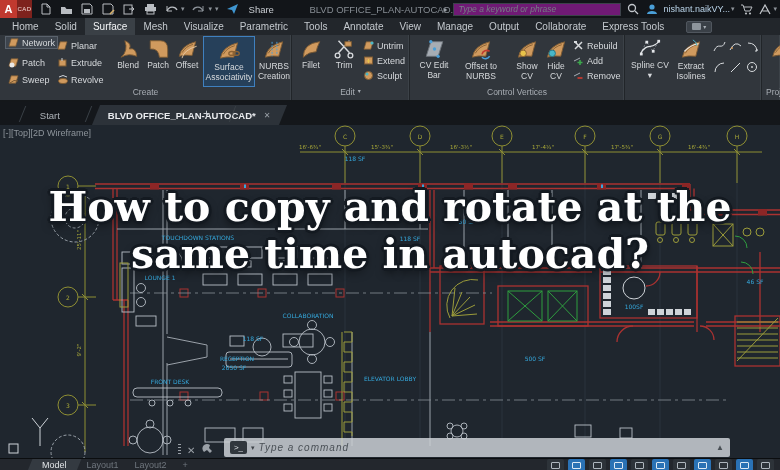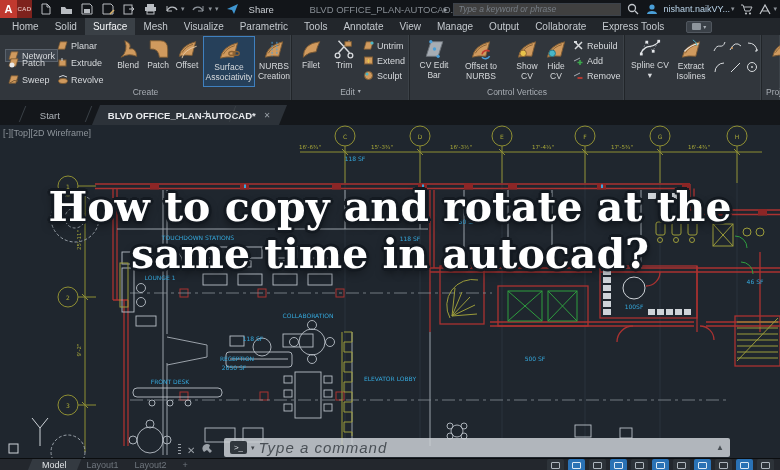--- a/index.html
+++ b/index.html
@@ -12,21 +12,21 @@
   .logo .la{background:#c0392f;color:#fff;font-weight:bold;font-size:11px;width:17px;display:flex;align-items:center;justify-content:center}
   .logo .lc{background:#7e221d;color:#f2d9d7;font-size:6px;width:15px;display:flex;align-items:center;justify-content:center;letter-spacing:.5px}
   .qa{display:flex;align-items:center;gap:7px}
   .qi{display:flex;align-items:center;justify-content:center;width:14px;height:14px;cursor:default}
   .qi svg{display:block}
   .caret{color:#8d939a;font-size:7px;margin-left:-4px}
   .share-lb{color:#c9cdd2;font-size:9.5px;margin-left:2px}
   #doc-title{position:absolute;left:260px;width:260px;text-align:center;color:#878d94;font-size:9.5px;top:4px;white-space:nowrap}
   #tb-right{position:absolute;right:3px;top:0;height:18px;display:flex;align-items:center;gap:5px}
   .tb-arrow{color:#9aa0a7;font-size:8px}
-  #search-box{width:168px;height:13px;background:#404040;border:1px solid #3c424a;color:#aab0b7;font-size:8.5px;font-style:italic;padding:0 5px;font-family:"Liberation Sans",sans-serif}
+  #search-box{width:168px;height:13px;background:#701a75;border:1px solid #3c424a;color:#aab0b7;font-size:8.5px;font-style:italic;padding:0 5px;font-family:"Liberation Sans",sans-serif}
   #search-box::placeholder{color:#767d85;font-style:italic}
   .uname{color:#b9d3e8;font-size:9px;white-space:nowrap}
 
   
   #ribbon-tabs{position:absolute;top:18px;left:0;width:780px;height:17px;background:#22262b;display:flex;align-items:stretch;padding-left:4px;z-index:19}
   .rtab{padding:0 8px;display:flex;align-items:center;font-size:10px;color:#c4c9ce;white-space:nowrap;cursor:default}
   .rtab.active{background:#3a4046;color:#f2f4f6}
   #rtab-toggle{margin-left:14px;align-self:center;width:26px;height:12px;background:#3a4047;border:1px solid #50565e;border-radius:2px;display:flex;align-items:center;justify-content:center;gap:2px}
   #rtab-toggle .pic{width:9px;height:7px;background:#8e959c;border-radius:1px}
   #rtab-toggle .cv{color:#aab0b7;font-size:6px}
@@ -61,21 +61,21 @@
   #overlay{position:absolute;top:184px;left:0;width:780px;text-align:center;z-index:6;
     font-family:"DejaVu Serif",serif;font-weight:bold;color:#ffffff;font-size:41px;line-height:47px;letter-spacing:0;
     text-shadow:-2px -2px 0 #141a21,2px -2px 0 #141a21,-2px 2px 0 #141a21,2px 2px 0 #141a21,0 -3px 0 #141a21,0 3px 0 #141a21,-3px 0 0 #141a21,3px 0 0 #141a21,0 4px 9px rgba(0,0,0,.6)}
 
   
   #cmd-tools{position:absolute;top:441px;left:178px;z-index:7;display:flex;align-items:center;gap:6px;color:#9aa0a7}
   #cmd-tools .dots{display:inline-block;width:3px;height:12px;background:repeating-linear-gradient(#9aa0a7 0 1px,transparent 1px 3px)}
   #cmdbar{position:absolute;top:438px;left:224px;width:506px;height:19px;background:rgba(203,208,213,.85);border-radius:2px;z-index:7;display:flex;align-items:center;padding:0 6px;gap:4px}
   #cmd-icon{width:17px;height:13px;background:#31373d;border-radius:2px;color:#dfe3e7;font-size:8px;display:flex;align-items:center;justify-content:center}
   #cmdbar .cv{color:#3c4147;font-size:7px}
-  #cmd-text{flex:1;font-size:15px;font-style:italic;color:#4a5056;font-family:"Liberation Sans",sans-serif;letter-spacing:1px}
+  #cmd-text{flex:1;font-size:10px;font-style:italic;color:#4a5056;font-family:"Liberation Sans",sans-serif;letter-spacing:1px}
   #cmd-up{color:#4a5056;font-size:8px}
 
   
   #statusbar{position:absolute;top:458px;left:0;width:780px;height:12px;background:#23272d;border-top:1px solid #0b0d0f;z-index:8;overflow:hidden;display:flex;align-items:flex-start}
   #model-tab{background:#343a41;color:#e2e5e8;font-size:9px;padding:1px 12px;margin-left:30px;transform:skewX(-22deg)}
   #model-tab span{display:inline-block;transform:skewX(22deg)}
   .laytab{color:#6f767e;font-size:9px;padding:1px 8px}
   #sic-wrap{margin-left:auto;display:flex;gap:4px;padding-right:6px}
   .sic{width:17px;height:13px;background:#2d3339;border-radius:2px;display:flex;align-items:center;justify-content:center}
   .sic.on{background:#2a72b5}
@@ -210,21 +210,21 @@
   <span class="rtab">Express Tools</span>
   <span id="rtab-toggle">
       <span class="pic"></span>
       <span class="cv">▾</span>
     </span>
 </div>
 
 <div id="ribbon">
 
   <div class="panel" style="width:292px">
-    <div class="srow hl" style="left:8px;top:15px">
+    <div class="srow hl" style="left:8px;top:2px">
         <svg width="11" height="11">
           <use href="#par"></use>
         </svg>
         <span>Network</span>
       </div>
     <div class="srow" style="left:8px;top:22px">
         <svg width="11" height="11">
           <use href="#par"></use>
           <circle cx="4" cy="8" r="2.5" fill="#e8e8e8"></circle>
         </svg>

